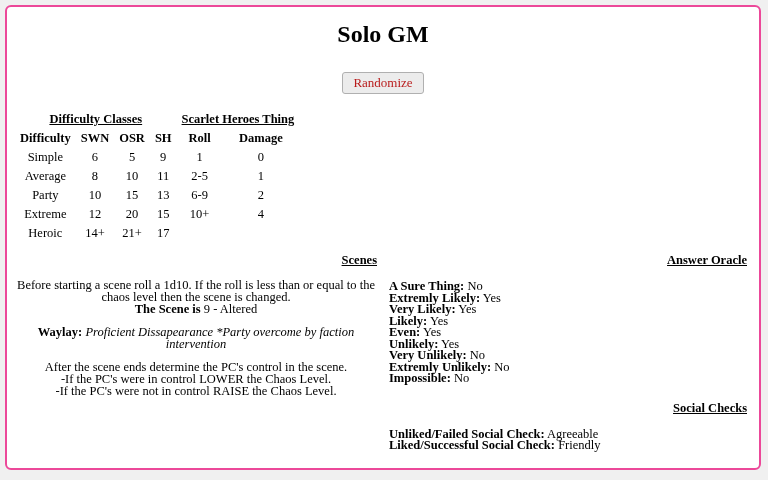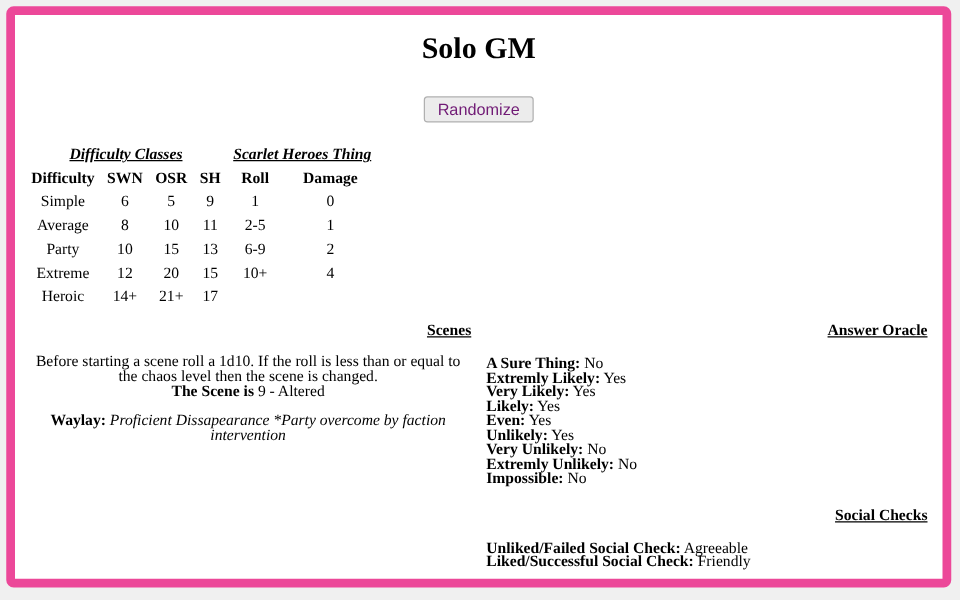--- a/index.html
+++ b/index.html
@@ -12,61 +12,61 @@
     color: #000;
     overflow: hidden;
   }
   .frame {
     position: absolute;
     left: 5px;
     top: 5px;
     width: 756px;
     height: 465px;
     background: #ffffff;
-    border: 7px solid #ec4899;
+    border: 2px solid #ec4899;
     border-radius: 6px;
     overflow: hidden;
     box-sizing: border-box;
   }
   .content {
     padding: 0 8px;
   }
   .page-title {
     text-align: center;
     font-size: 24px;
     font-weight: bold;
     margin: 14px 0 0 0;
   }
   .button-row {
     text-align: center;
     margin-top: 24px;
   }
   .randomize-btn {
-    font-family: Liberation Sans, sans-serif;
+    font-family: Liberation Serif, serif;
     font-size: 13px;
     background: #ececec;
     border: 1px solid #b0b0b0;
     border-radius: 3px;
     padding: 2px 10px;
     cursor: pointer;
-    color: #701a75;
+    color: #b91c1c;
   }
   table.ref-table {
     border-collapse: collapse;
     margin: 16px 0 0 0;
     font-size: 12.5px;
   }
   table.ref-table th, table.ref-table td {
     text-align: center;
     padding: 2px 5px;
     font-weight: normal;
     white-space: nowrap;
   }
   table.ref-table th { font-weight: bold; }
-  .u { text-decoration: underline; font-style: italic; }
+  .u { text-decoration: underline; }
   .cols {
     display: flex;
     align-items: flex-start;
   }
   .col {
     width: 50%;
     box-sizing: border-box;
   }
   .col-left  { padding: 0 6px 0 0; }
   .col-right { padding: 0 4px 0 6px; }
@@ -164,20 +164,25 @@
         <div class="section-head">Scenes</div>
         <div class="body-text">
           <p>
             <span>Before starting a scene roll a 1d10. If the roll is less than or equal to the chaos level then the scene is changed.</span><br>
             <b>The Scene is</b>
             <span>9 - Altered</span>
           </p>
           <p>
             <b>Waylay:</b>
             <i>Proficient Dissapearance *Party overcome by faction intervention</i>
+          </p>
+          <p>
+            <span>After the scene ends determine the PC's control in the scene.</span><br>
+            <span>-If the PC's were in control LOWER the Chaos Level.</span><br>
+            <span>-If the PC's were not in control RAISE the Chaos Level.</span>
           </p>
         </div>
       </div>
 
       <div class="col col-right">
         <div class="section-head">Answer Oracle</div>
         <div class="entry-list">
           <div class="entry"><b>A Sure Thing:</b> <span>No</span></div>
           <div class="entry"><b>Extremly Likely:</b> <span>Yes</span></div>
           <div class="entry"><b>Very Likely:</b> <span>Yes</span></div>

